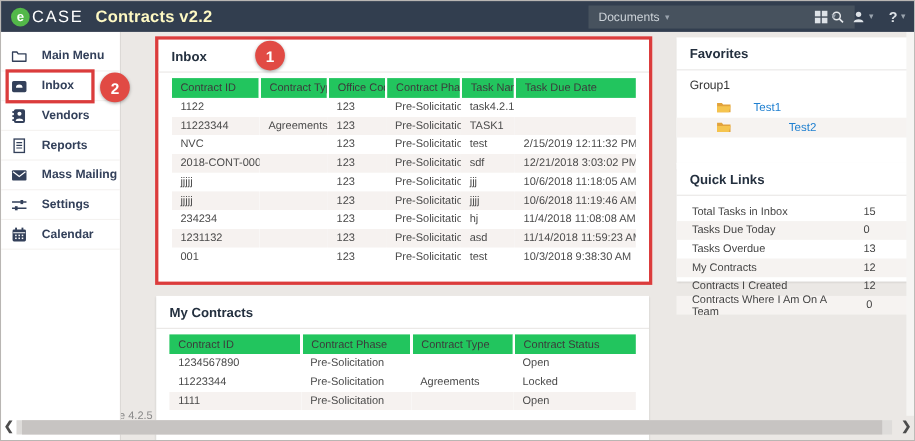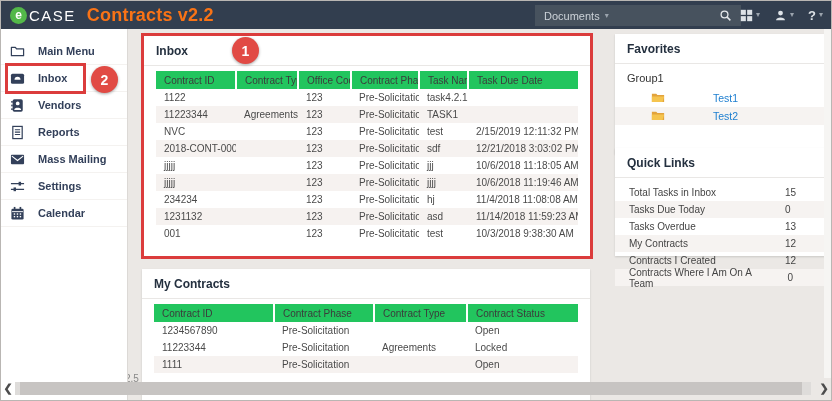--- a/index.html
+++ b/index.html
@@ -3,31 +3,31 @@
 <meta charset="utf-8">
 <style>
   * { margin:0; padding:0; box-sizing:border-box; font-family:"Liberation Sans", sans-serif; }
   html,body { background:#d7d4d1; }
   .screen { position:relative; width:832px; height:401px; background:#ebe8e5; overflow:hidden; border:1px solid #b9b6b3; }
 
   
   .appbar { position:absolute; left:0; top:0; right:0; height:28px; background:#323e4f; display:flex; align-items:center; padding:0 9px; z-index:3; }
   .logo-e { width:17px; height:17px; border-radius:50%; background:#53b849; color:#fff; font-size:12px; font-weight:700; display:flex; align-items:center; justify-content:center; }
   .logo-case { color:#fff; font-size:15px; letter-spacing:1.5px; margin-left:2px; font-weight:400; }
-  .app-title { color:#f97316; font-weight:700; font-size:18px; margin-left:11px; letter-spacing:.2px; }
-  .searchbox { position:absolute; left:534px; top:4px; width:206px; height:21px; background:#47525e; display:flex; align-items:center; padding:0 9px; cursor:pointer; }
+  .app-title { color:#fef9c3; font-weight:700; font-size:15px; margin-left:11px; letter-spacing:.2px; }
+  .searchbox { position:absolute; left:534px; top:4px; width:242px; height:21px; background:#47525e; display:flex; align-items:center; padding:0 9px; cursor:pointer; }
   .search-scope { color:#ccd2d8; font-size:11px; margin-right:5px; }
   .caret { color:#9aa3ad; font-size:8px; line-height:1; }
   .sb-spacer { flex:1; }
   .appbar-right { position:absolute; right:8px; top:0; height:28px; display:flex; align-items:center; gap:14px; }
   .appbar-btn { display:flex; align-items:center; gap:3px; cursor:pointer; }
   .help-q { color:#dde2e7; font-size:13px; font-weight:700; }
 
   
-  .sidebar { position:absolute; left:0; top:28px; width:127px; bottom:0; background:#fff; border-right:1px solid #dcd9d6; padding-top:9px; z-index:2; }
+  .sidebar { position:absolute; left:0; top:28px; width:109px; bottom:0; background:#fff; border-right:1px solid #dcd9d6; padding-top:9px; z-index:2; }
   .side-item { height:27px; display:flex; align-items:center; padding-left:9px; gap:13px; border-bottom:1px solid #f4f2f0; cursor:pointer; }
   .side-item .lbl { font-size:11px; font-weight:700; color:#33405a; }
   .side-icon { width:15px; height:15px; flex:0 0 15px; }
 
   
   .panel { position:absolute; background:#fff; box-shadow:0 1px 2px rgba(0,0,0,.14); }
   .panel-title { font-size:12px; font-weight:700; color:#24303f; padding:8px 12px 7px; border-bottom:1px solid #e9e7e5; }
 
   .inbox-panel { left:140px; top:32px; width:452px; height:226px; border:3px solid #db3c3c; box-shadow:none; }
   .contracts-panel { left:141px; top:268px; width:448px; height:160px; }
@@ -39,23 +39,23 @@
   tr.stripe td { background:#f6f2f0; }
   .inbox-panel col.c0{width:80px} .inbox-panel col.c1{width:62px} .inbox-panel col.c2{width:53px}
   .inbox-panel col.c3{width:68px} .inbox-panel col.c4{width:49px} .inbox-panel col.c5{width:110px}
   .contracts-panel col.c0{width:120px} .contracts-panel col.c1{width:100px}
   .contracts-panel col.c2{width:93px} .contracts-panel col.c3{width:111px}
 
   
   .favorites-panel { left:614px; top:33px; width:212px; height:120px; }
   .group-label { font-size:11px; color:#333; padding:8px 0 5px 12px; }
   .fav-row { height:18px; display:flex; align-items:center; cursor:pointer; }
-  .fav-row.stripe { background:#f6f3f1; }
+  .fav-row.stripe { background:#f6f3f1;gap:32px; }
   .fav-folder { margin-left:36px; width:14px; height:12px; }
-  .fav-link { margin-left:48px; color:#1e7fd0; font-size:10.5px; }
+  .fav-link { margin-left:20px; color:#1e7fd0; font-size:10.5px; }
 
   .quicklinks-panel { left:614px; top:147px; width:212px; height:108px; }
   .ql-rows { padding-top:6px; }
   .ql-row { height:17px; display:flex; align-items:center; justify-content:space-between; padding:0 22px 0 14px; cursor:pointer;gap:27px; }
   .ql-row.stripe { background:#f6f3f1; }
   .ql-label { font-size:10px; color:#444; }
   .ql-value { font-size:10px; color:#444; width:20px; text-align:left; }
 
   
   .powered-by { position:absolute; left:30px; top:372px; font-size:10px; color:#888; z-index:1; }

